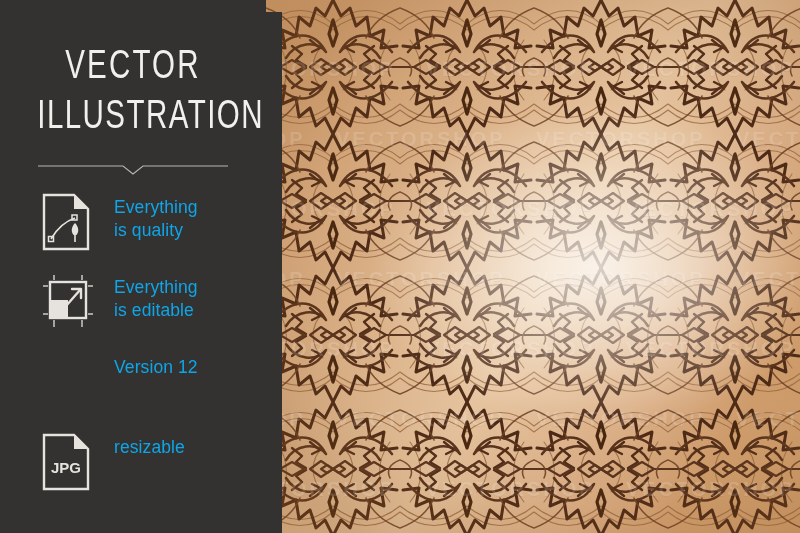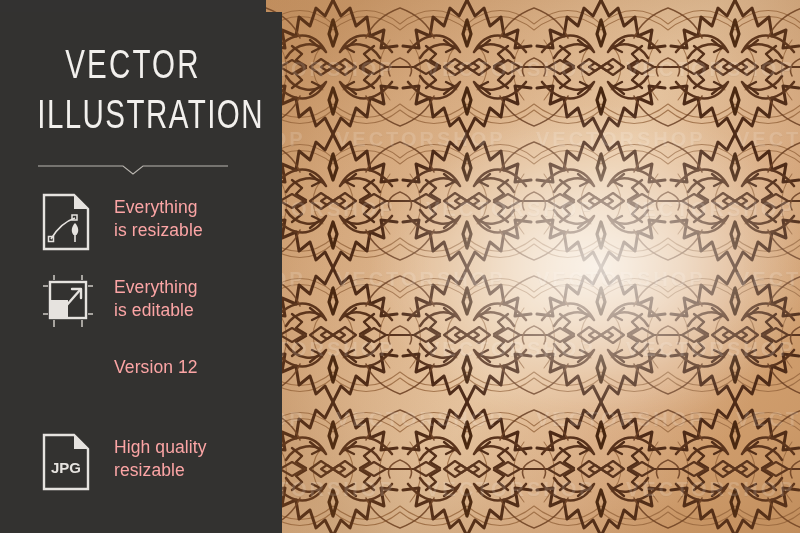--- a/index.html
+++ b/index.html
@@ -72,21 +72,21 @@
     top: 3px;
     width: 52px;
     height: 62px;
   }
   .feature-icon svg { display: block; }
   .feature-text {
     position: absolute;
     left: 114px;
     top: 6px;
     width: 150px;
-    color: #fca5a5;
+    color: #0ea5e9;
     font-size: 17.5px;
     line-height: 1.34;
     font-weight: 400;
     letter-spacing: .1px;
   }
   .feature-text .ln { display: block; }
 
   
   #pattern-panel {
     position: absolute;
@@ -298,21 +298,21 @@
             <path d="M32,2 L32,16 L46,16 Z" fill="#e6e3df"></path>
             <path d="M9,46 C16,34 24,28 33,25" fill="none" stroke="#e6e3df" stroke-width="1.7"></path>
             <rect x="6.5" y="43.5" width="5" height="5" fill="none" stroke="#e6e3df" stroke-width="1.5"></rect>
             <rect x="30" y="22" width="5" height="5" fill="none" stroke="#e6e3df" stroke-width="1.5"></rect>
             <path d="M33,30 C29,34 29,39 31.5,42 L34.5,42 C37,39 37,34 33,30 Z" fill="#e6e3df"></path>
             <path d="M33,42 L33,49" stroke="#e6e3df" stroke-width="1.6"></path>
           </svg>
         </span>
         <span class="feature-text">
           <span class="ln">Everything</span>
-          <span class="ln">is resizable</span>
+          <span class="ln">is quality</span>
         </span>
       </div>
 
       <div class="feature-row">
         <span class="feature-icon">
           <svg width="52" height="56" viewBox="0 0 52 56" xmlns="http://www.w3.org/2000/svg">
             <rect x="8" y="9" width="36" height="36" fill="none" stroke="#e6e3df" stroke-width="2.4"></rect>
             <rect x="8" y="27" width="18" height="18" fill="#e6e3df"></rect>
             <g stroke="#cfcbc5" stroke-width="1.5">
               <path d="M12,2 L12,7"></path>
@@ -344,20 +344,19 @@
 
       <div class="feature-row">
         <span class="feature-icon">
           <svg width="48" height="58" viewBox="0 0 48 58" xmlns="http://www.w3.org/2000/svg">
             <path d="M2,2 L32,2 L46,16 L46,56 L2,56 Z" fill="none" stroke="#e6e3df" stroke-width="2.4" stroke-linejoin="miter"></path>
             <path d="M32,2 L32,16 L46,16 Z" fill="#e6e3df"></path>
             <text x="24" y="40" text-anchor="middle" font-family="Liberation Sans, sans-serif" font-size="15" font-weight="700" fill="#e6e3df">JPG</text>
           </svg>
         </span>
         <span class="feature-text">
-          <span class="ln">High quality</span>
           <span class="ln">resizable</span>
         </span>
       </div>
 
     </div>
   </div>
 </div>
 
 </body></html>

